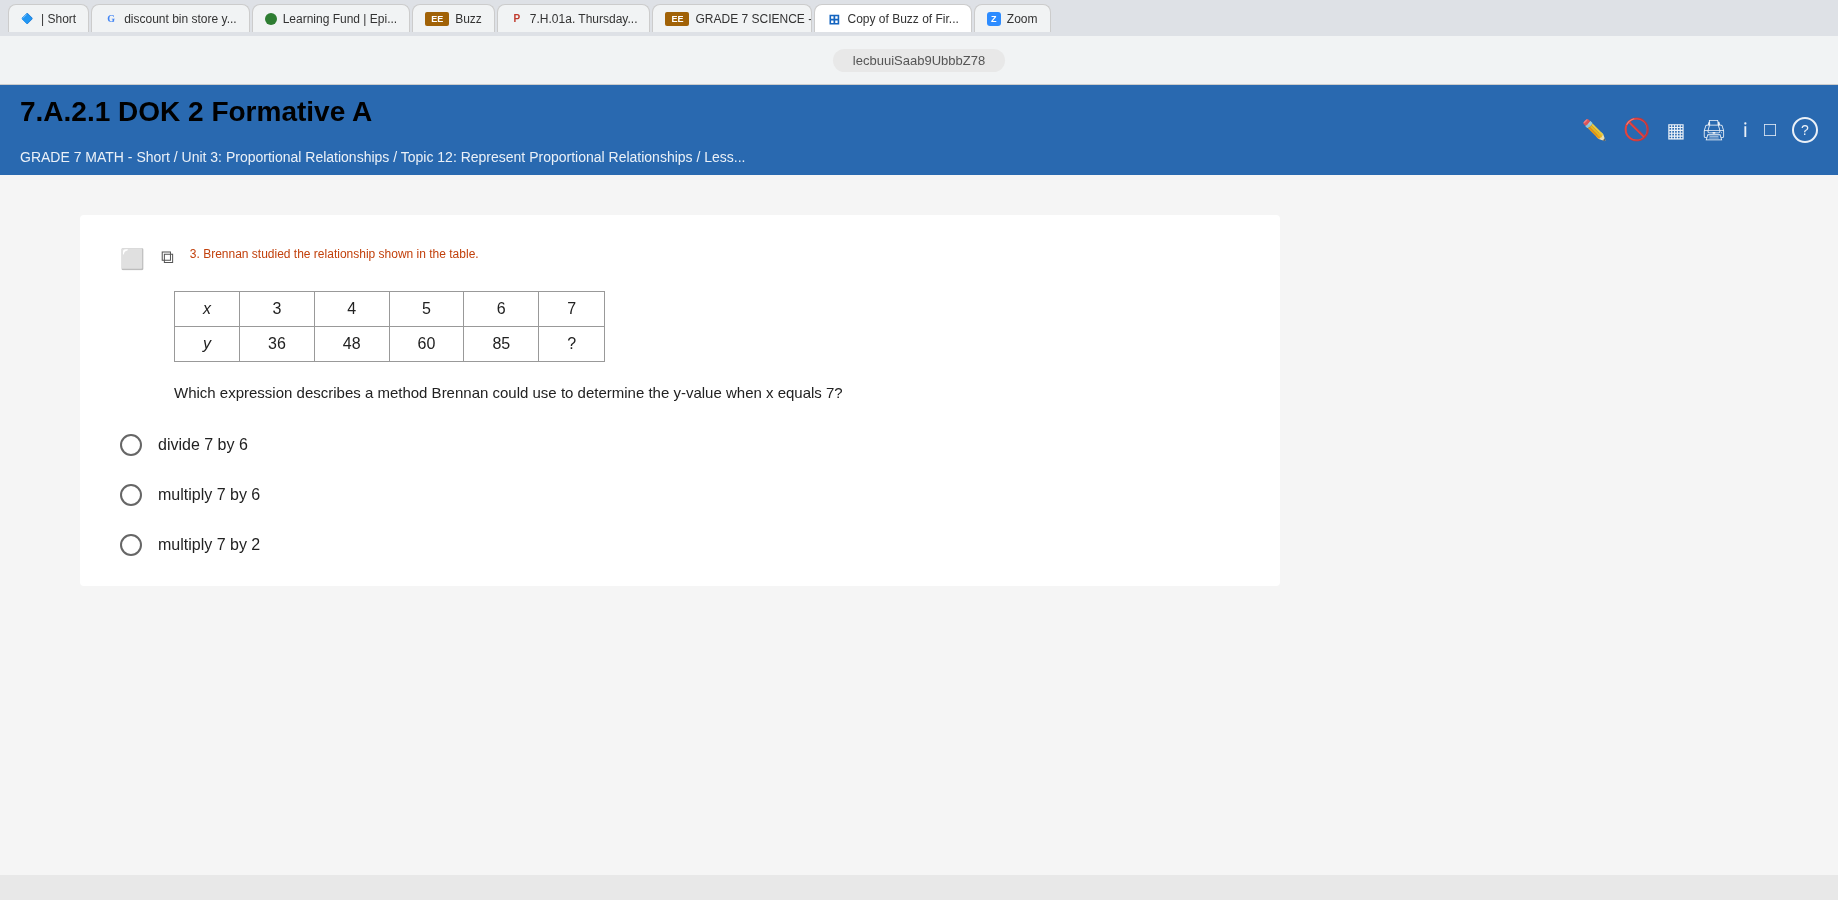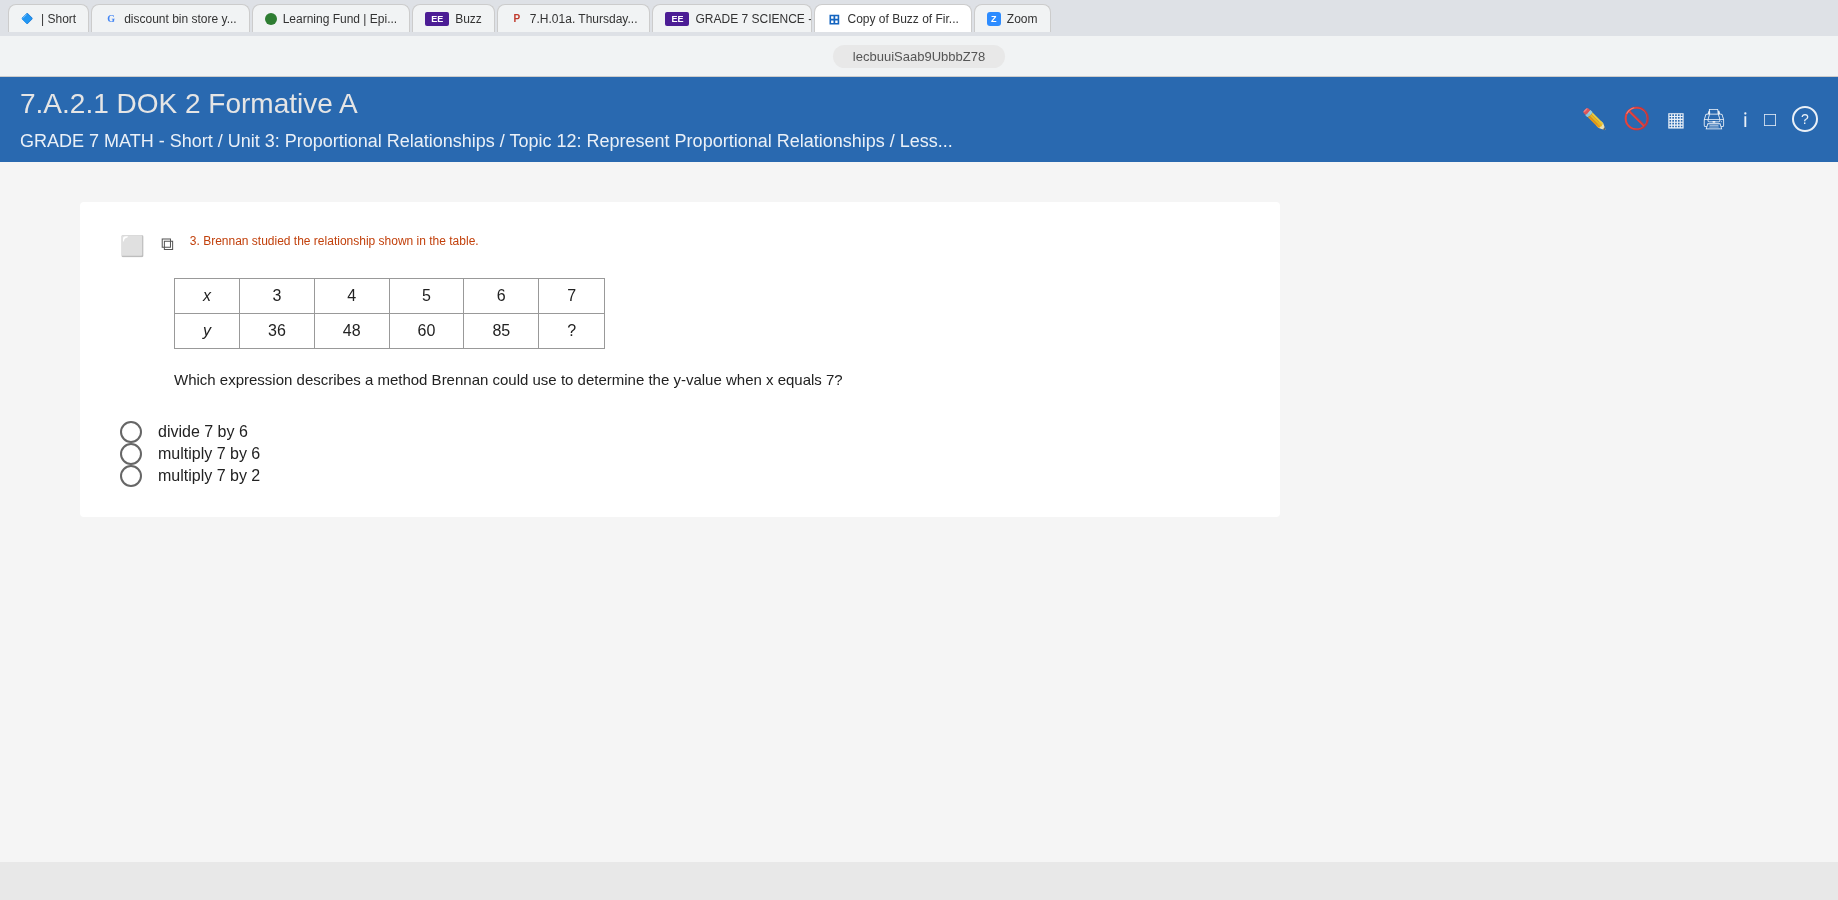--- a/index.html
+++ b/index.html
@@ -63,50 +63,50 @@
       font-weight: bold;
       flex-shrink: 0;
     }
 
     
     .url-bar-row {
       display: flex;
       align-items: center;
       background: #f1f3f4;
       padding: 4px 8px;
-      height: 40px;
+      height: 48px;
       gap: 8px;
     }
 
     
     .header-bar {
       background: #2969b0;
       color: white;
       padding: 10px 20px;
       display: flex;
       align-items: center;
       justify-content: space-between;
       min-height: 78px;
     }
 
     .header-left {
       flex: 1;
     }
 
     .header-title {
       font-size: 28px;
-      font-weight: normal;
-      color: #e5e5e5;
+      font-weight: bold;
+      color: #000000;
       line-height: 1.2;
     }
 
     .header-subtitle {
-      font-size: 18px;
+      font-size: 14px;
       color: rgba(255,255,255,0.9);
-      margin-top: 10px;
+      margin-top: 20px;
     }
 
     .header-icons {
       display: flex;
       align-items: center;
       gap: 16px;
     }
 
     .header-icon {
       color: white;
@@ -188,20 +188,21 @@
       color: #222;
       margin: 20px 0 12px 54px;
       line-height: 1.5;
     }
 
     
     .answer-choices {
       margin-top: 30px;
       display: flex;
       flex-direction: column;
+      gap: 28px;
     }
 
     .answer-choice {
       display: flex;
       align-items: center;
       gap: 16px;
       cursor: pointer;
     }
 
     .radio-circle {
@@ -216,21 +217,21 @@
       justify-content: center;
     }
 
     .choice-label {
       font-size: 16px;
       color: #222;
     }
 
     
     .favicon-g { color: #4285f4; font-weight: bold; font-family: serif; }
-    .favicon-ee { background: #4c1d95; color: white; font-size: 9px; padding: 1px 12px; border-radius: 2px; }
+    .favicon-ee { background: #a16207; color: white; font-size: 9px; padding: 1px 12px; border-radius: 2px; }
     .favicon-p { color: #c0392b; font-weight: bold; }
   </style>
 </head>
 <body>
 
 <div class="browser-chrome">
   <div class="tab-bar">
     <div class="tab">
       <span class="tab-favicon">🔷</span>
       <span>| Short</span>

